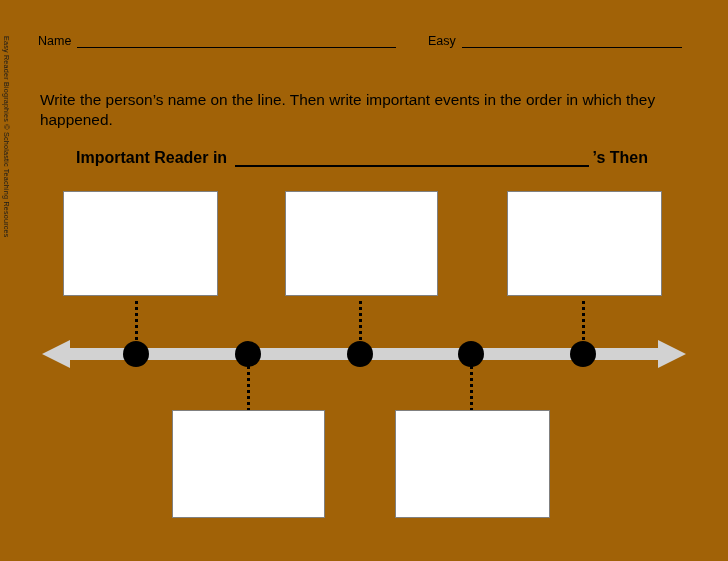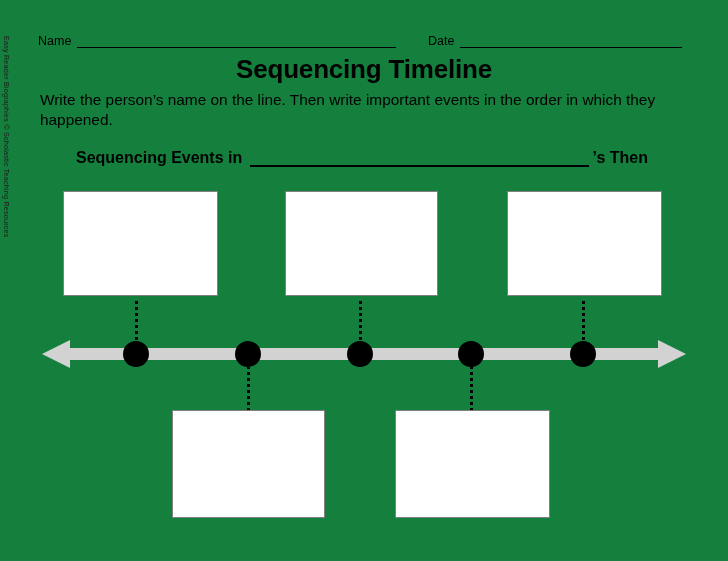--- a/index.html
+++ b/index.html
@@ -8,21 +8,21 @@
     background: #ffffff;
   }
   body {
     font-family: "Liberation Sans", sans-serif;
     color: #000000;
   }
   #page {
     position: relative;
     width: 728px;
     height: 561px;
-    background: #15803d;
+    background: #a16207;
     overflow: hidden;
   }
 
   
   .credit {
     position: absolute;
     left: 13px;
     top: 36px;
     width: 230px;
     height: 14px;
@@ -152,30 +152,29 @@
 <div id="page">
 
   <div class="credit">Easy Reader Biographies © Scholastic Teaching Resources</div>
 
   <div class="field" id="field-name">
     <span class="field-label">Name</span>
     <span class="field-rule"></span>
   </div>
 
   <div class="field" id="field-date">
-    <span class="field-label">Date</span>
+    <span class="field-label">Easy</span>
     <span class="field-rule"></span>
   </div>
 
-  <div class="title">Sequencing Timeline</div>
 
   <div class="instructions">Write the person’s name on the line. Then write important events in the order in which they happened.</div>
 
   <div id="events-line">
-    <span class="ev-label">Sequencing Events in</span>
+    <span class="ev-label">Important Reader in</span>
     <span class="ev-rule"></span>
     <span class="ev-suffix">’s Then</span>
   </div>
 
   <div class="boxes-layer" id="boxes-layer">
       <div class="event-box" style="left: 63px; top: 191px; width: 155px; height: 105px; border-color: rgb(128, 128, 128);"></div>
       <div class="event-box" style="left: 285px; top: 191px; width: 153px; height: 105px; border-color: rgb(128, 128, 128);"></div>
       <div class="event-box" style="left: 507px; top: 191px; width: 155px; height: 105px; border-color: rgb(128, 128, 128);"></div>
       <div class="event-box" style="left: 172px; top: 410px; width: 153px; height: 108px; border-color: rgb(128, 128, 128);"></div>
       <div class="event-box" style="left: 395px; top: 410px; width: 155px; height: 108px; border-color: rgb(128, 128, 128);"></div>

